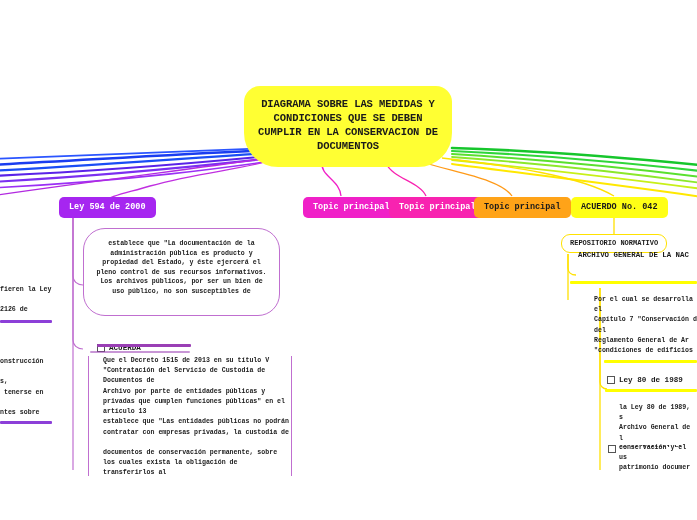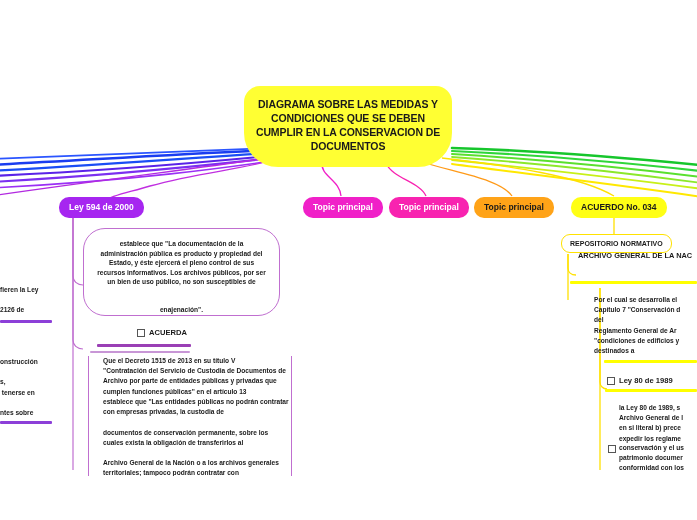--- a/index.html
+++ b/index.html
@@ -6,21 +6,21 @@
     margin: 0;
     padding: 0;
     background: #ffffff;
   }
   #canvas {
     position: relative;
     width: 697px;
     height: 476px;
     overflow: hidden;
     background: #ffffff;
-    font-family: Liberation Sans, sans-serif;
+    font-family: Liberation Mono, monospace;
   }
   #wires {
     position: absolute;
     left: 0; top: 0;
     width: 697px;
     height: 520px;
     pointer-events: none;
   }
 
   
@@ -38,21 +38,21 @@
     font-size: 10.5px;
     line-height: 1.32;
     color: #1a1a1a;
     letter-spacing: -0.1px;
   }
 
   
   .pill {
     position: absolute;
     box-sizing: border-box;
-    border-radius: 10px;
+    border-radius: 5px;
     font-weight: bold;
     font-size: 8.5px;
     line-height: 1;
     padding: 6px 10px;
     white-space: nowrap;
   }
   .pill-purple  { background: #a626f0; color: #ffffff; }
   .pill-magenta { background: #f020c8; color: #ffffff; }
   .pill-pink    { background: #f823b0; color: #ffffff; }
   .pill-orange  { background: #ffa318; color: #1a1a1a; }
@@ -209,30 +209,30 @@
   <div class="root-node">DIAGRAMA SOBRE LAS MEDIDAS Y CONDICIONES QUE SE DEBEN CUMPLIR EN LA CONSERVACION DE DOCUMENTOS</div>
 
   <div class="pill pill-purple" style="left:59px; top:197px;">Ley 594 de 2000</div>
 
   <div class="pill pill-magenta" style="left:303px; top:197px;">Topic principal</div>
 
   <div class="pill pill-pink" style="left:389px; top:197px;">Topic principal</div>
 
   <div class="pill pill-orange" style="left:474px; top:197px;">Topic principal</div>
 
-  <div class="pill pill-yellow" style="left:571px; top:197px;">ACUERDO No. 034</div>
+  <div class="pill pill-yellow" style="left:571px; top:197px;">ACUERDO No. 042</div>
 
   <div class="balloon" style="left:83px; top:228px; width:197px; height:88px;">
     <span>establece que "La documentación de la administración
 pública es producto y propiedad del Estado, y éste ejercerá el pleno control de sus recursos informativos. Los archivos públicos, por ser un bien de uso público, no son susceptibles de</span>
     <span class="spacer"></span>
     <span>enajenación".</span>
   </div>
 
-  <div class="head-row" style="left:97px; top:328px;margin-left:40px;">
+  <div class="head-row" style="left:97px; top:344px;">
     <span class="cbox"></span>
     <span>ACUERDA</span>
   </div>
   <div class="ul-bar ul-purple" style="left:97px; top:344px; width:94px;"></div>
   <div class="ul-bar ul-purple" style="left:90px; top:351px; width:100px; height:2px; opacity:.55;"></div>
 
   <div class="textblock" style="left:103px; top:356px; width:186px; height:164px;">Que el Decreto 1515 de 2013 en su título V
 "Contratación del Servicio de Custodia de Documentos de
 Archivo por parte de entidades públicas y privadas que cumplen funciones públicas" en el artículo 13
 establece que "Las entidades públicas no podrán contratar con empresas privadas, la custodia de

